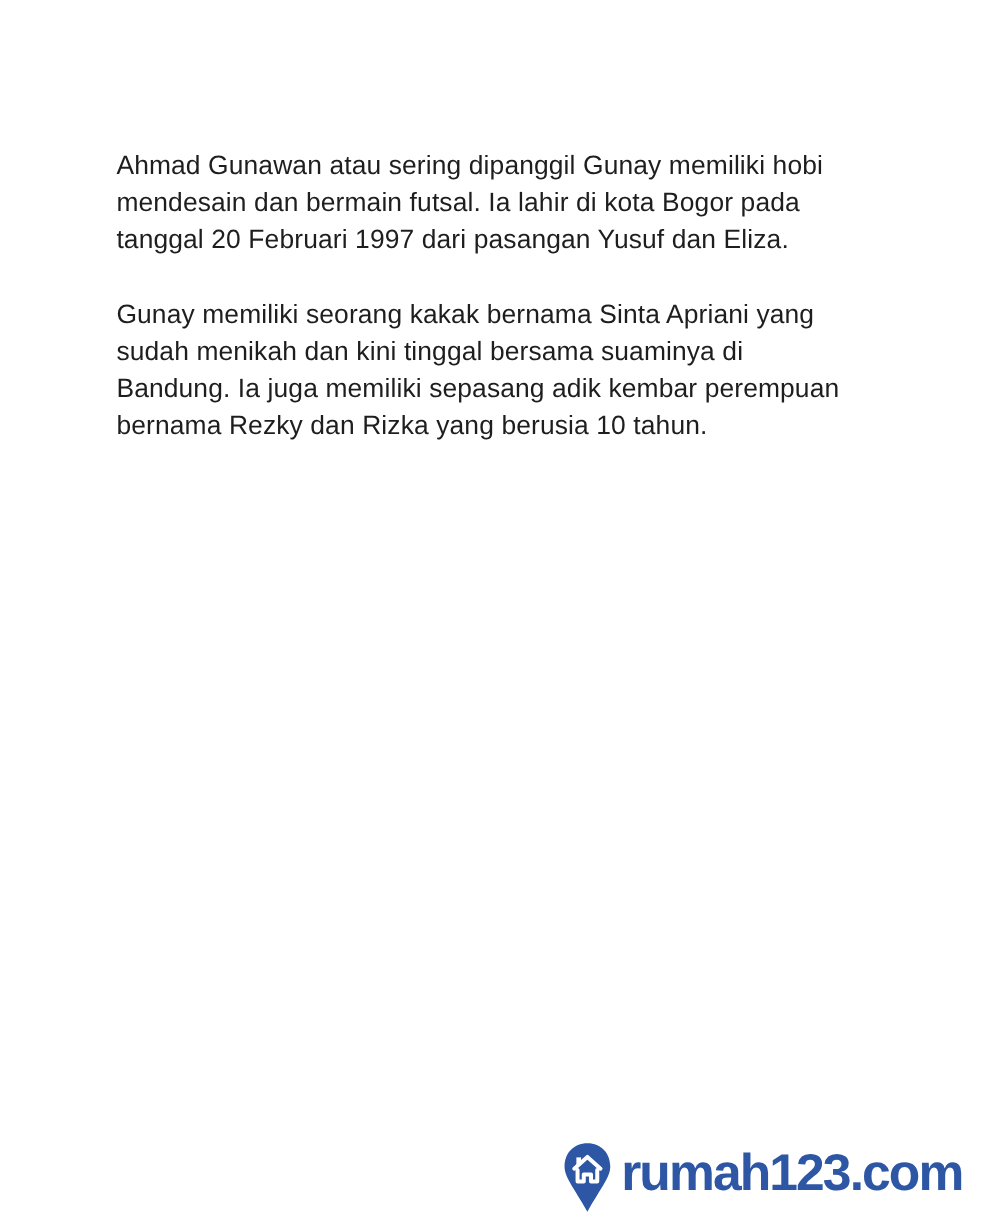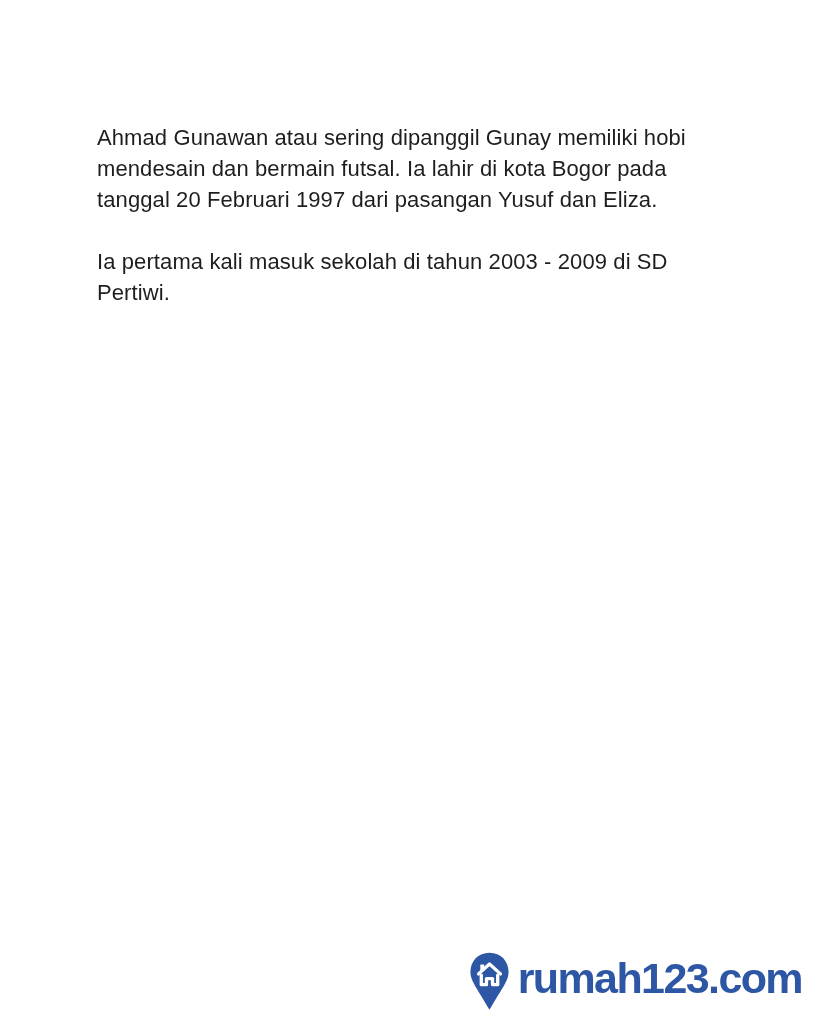--- a/index.html
+++ b/index.html
@@ -62,22 +62,24 @@
 </style>
 </head>
 <body>
 
 <div class="page">
 
   <div class="content">
     <p>Ahmad Gunawan atau sering dipanggil Gunay memiliki hobi
 mendesain dan bermain futsal. Ia lahir di kota Bogor pada
 tanggal 20 Februari 1997 dari pasangan Yusuf dan Eliza.</p>
-    <p>Ia pertama kali masuk sekolah di tahun 2003 - 2009 di SD
-Pertiwi.</p>
+    <p>Gunay memiliki seorang kakak bernama Sinta Apriani yang
+sudah menikah dan kini tinggal bersama suaminya di
+Bandung. Ia juga memiliki sepasang adik kembar perempuan
+bernama Rezky dan Rizka yang berusia 10 tahun.</p>
   </div>
 
   <a class="footer-logo">
     <svg class="pin-icon" viewBox="0 0 44 62" xmlns="http://www.w3.org/2000/svg" aria-hidden="true">
 
       <path d="M22 1.5 C10.2 1.5 2.5 10.2 2.5 21.2 c0 9.5 7.5 17.5 19.5 38.8 c12-21.3 19.5-29.3 19.5-38.8 C41.5 10.2 33.8 1.5 22 1.5 Z" fill="#2d56a5"></path>
 
       <rect x="12.6" y="13.6" width="4" height="6.5" fill="#ffffff"></rect>
 
       <path d="M10.8 23.2 L22 13.2 L33.2 23.2" fill="none" stroke="#ffffff" stroke-width="3.4" stroke-linecap="round" stroke-linejoin="round"></path>

